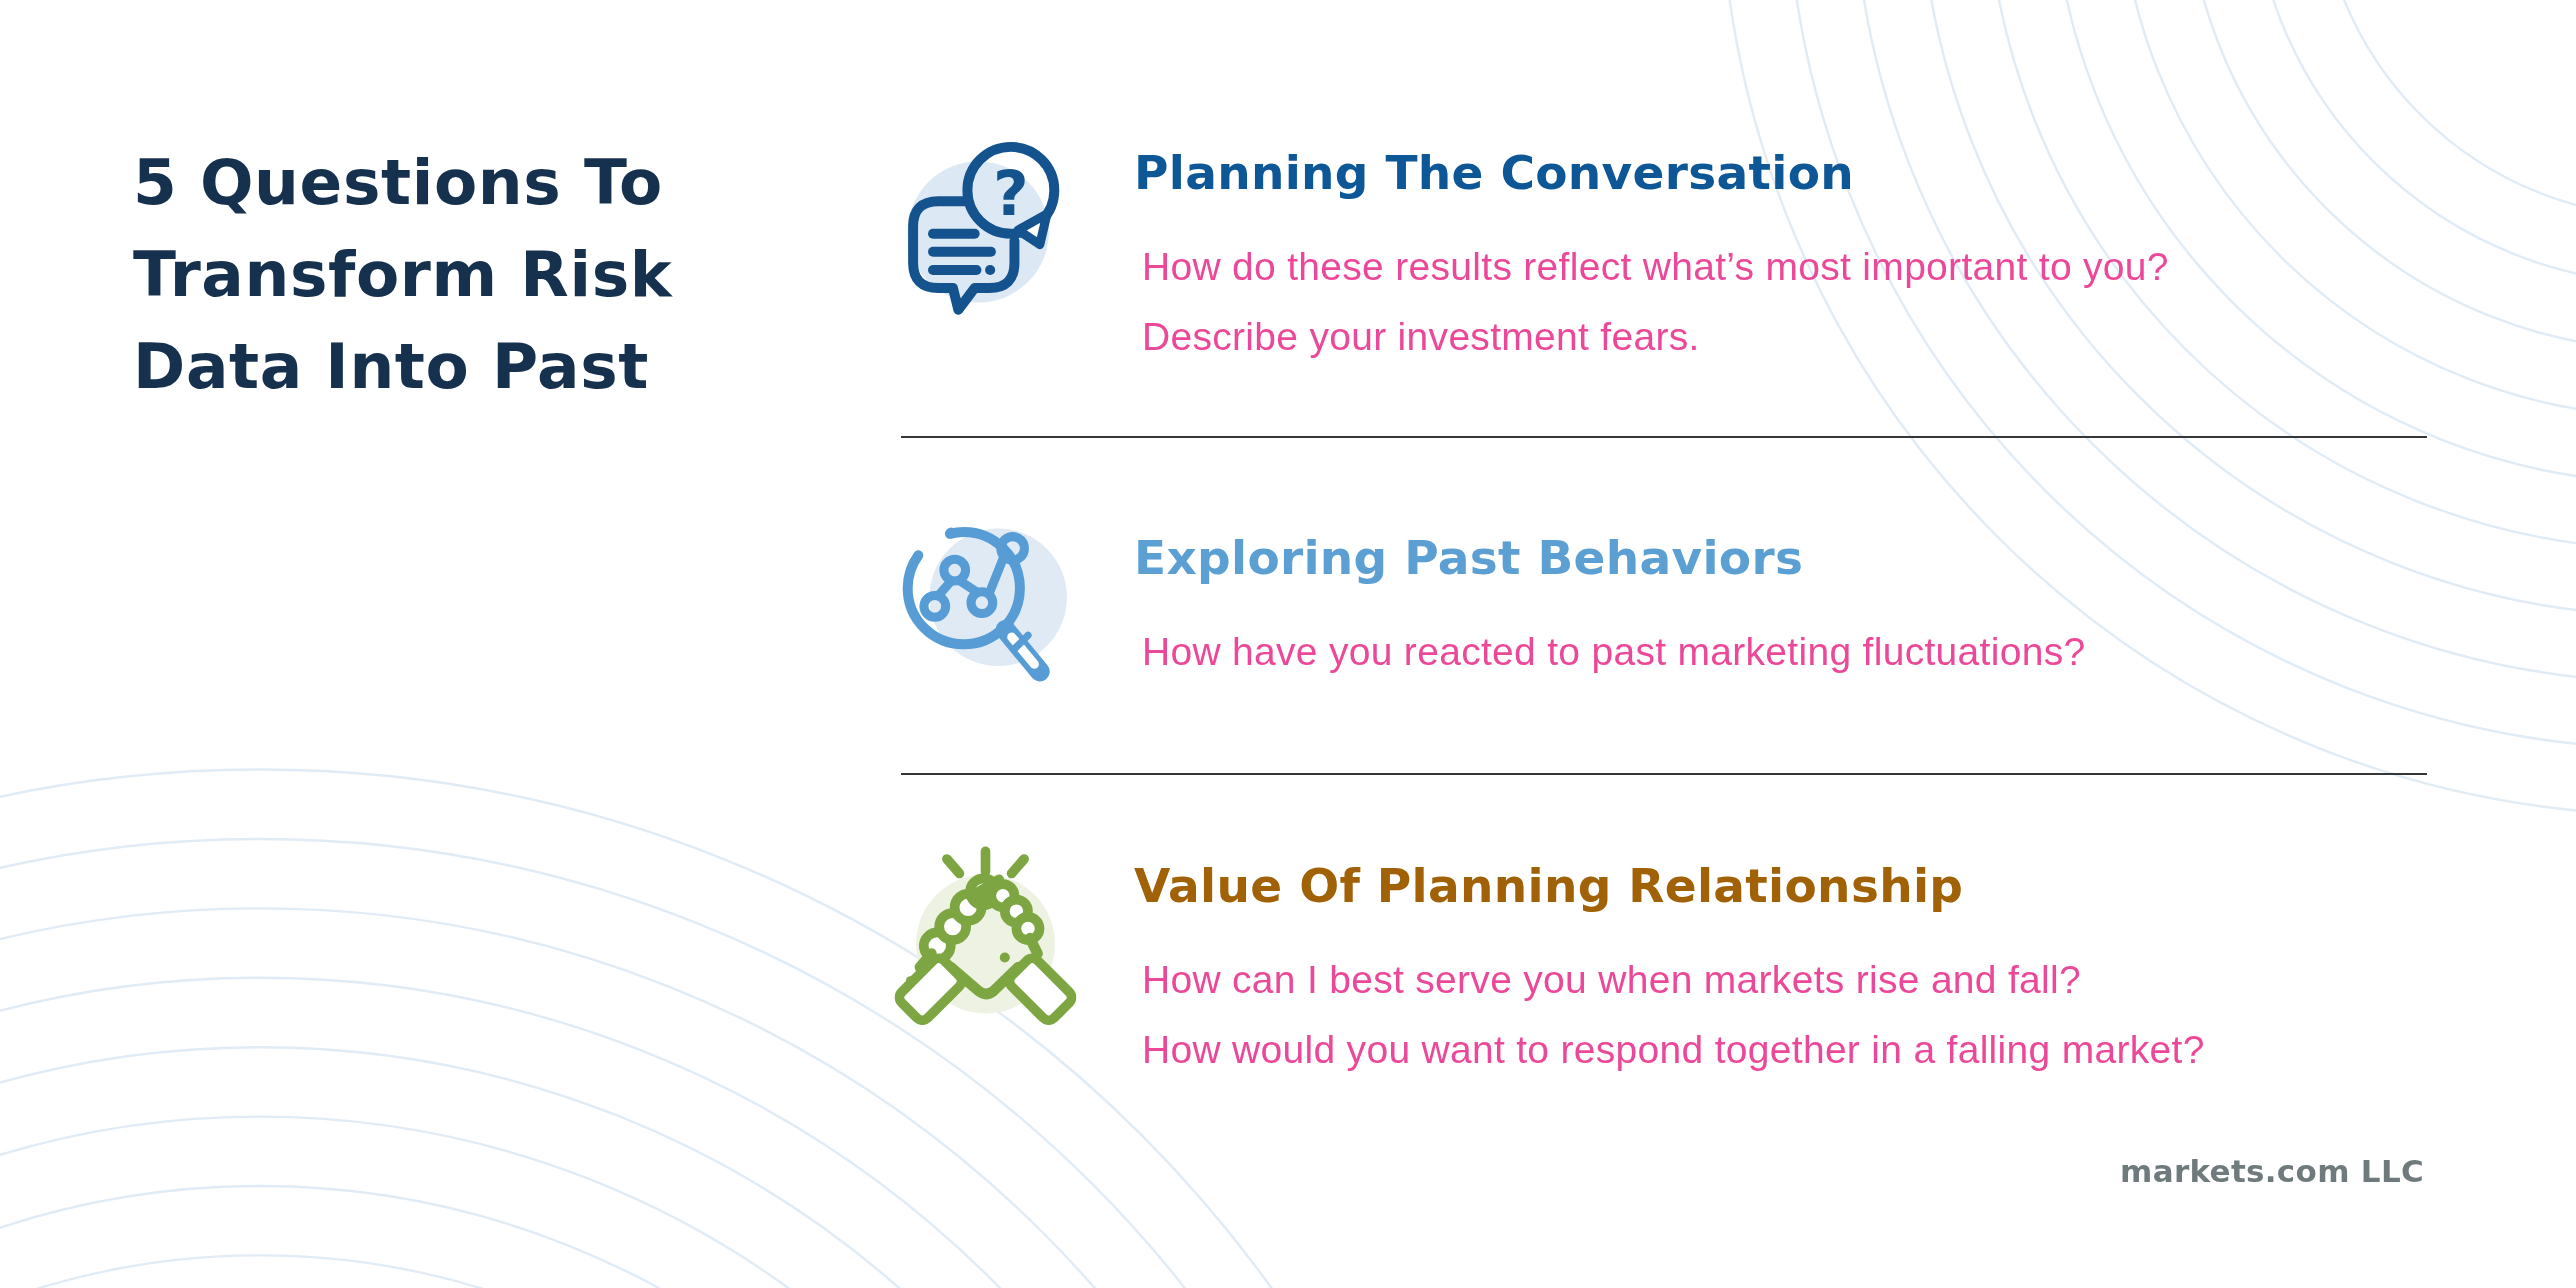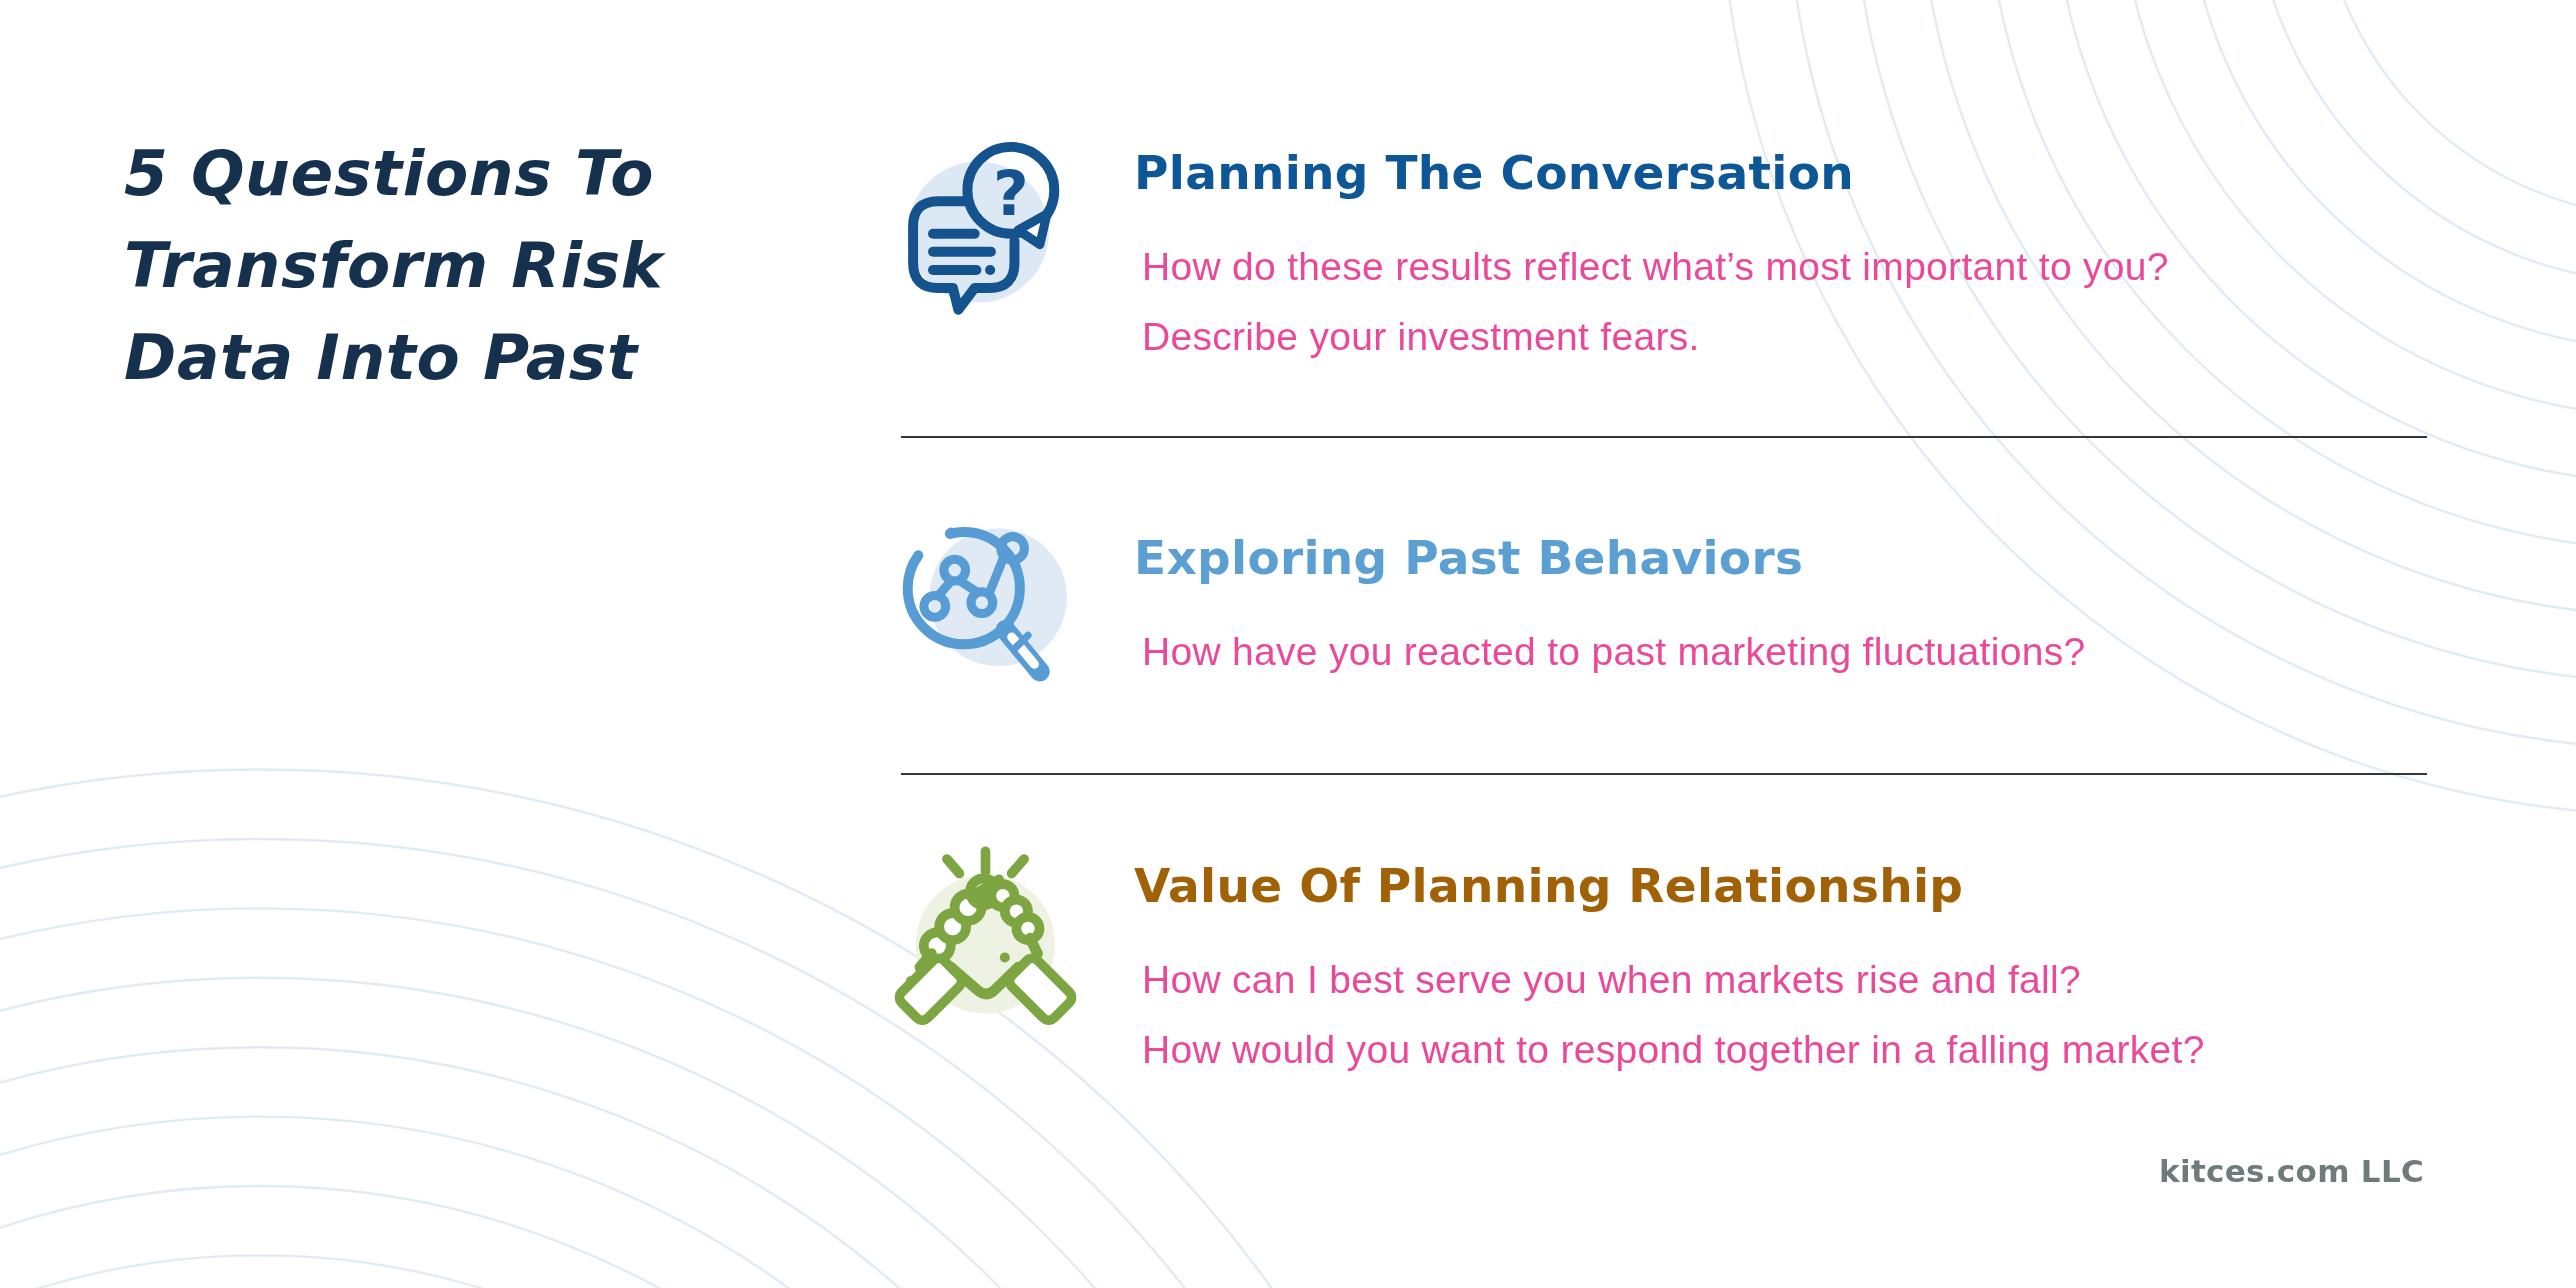--- a/index.html
+++ b/index.html
@@ -1,21 +1,21 @@
 <!DOCTYPE html>
 <html style="font-size:9.7px"><head>
 <meta charset="utf-8">
 <style>
   html,body{margin:0;padding:0;background:#ffffff;}
   .canvas{position:relative;width:2576px;height:1288px;background:#ffffff;overflow:hidden;
           font-family:"Liberation Sans",sans-serif;}
   .ripples{position:absolute;left:0;top:0;width:2576px;height:1288px;}
-  .title{position:absolute;left:124px;top:128px;width:803px;margin:0;
+  .title{position:absolute;left:124px;top:128px;width:803px;margin:9px;
          font-family:"DejaVu Sans",sans-serif;font-weight:700;font-size:63px;line-height:92px;
-         letter-spacing:0.6px;color:#16314E;font-style:italic;}
+         letter-spacing:0.6px;color:#16314E;}
   .title span{display:block;}
   .icon{position:absolute;}
   .txt{position:absolute;width:1413px;}
   .hd{margin:0 0 34px 0;font-family:"DejaVu Sans",sans-serif;font-weight:700;
       font-size:47px;line-height:58px;letter-spacing:0.3px;}
   .txt p{margin:8px;font-family:"Liberation Sans",sans-serif;font-weight:400;
          font-size:39px;line-height:62px;letter-spacing:0.3px;color:#ec4899;}
   .divider{position:absolute;left:901px;width:1526px;height:0;border-top:2.4px solid #343637;}
   .footer{position:absolute;top:1153px;right:152px;font-family:"DejaVu Sans",sans-serif;
           font-weight:700;font-size:31px;color:#6F7A7D;letter-spacing:0.3px;}
@@ -133,16 +133,16 @@
       <circle cx="60" cy="65" r="2.6" fill="#7DA643"></circle>
       <circle cx="11" cy="77" r="2.2" fill="#7DA643"></circle>
     </svg>
   </div>
   <div class="txt" style="left:1134px;top:857px;">
     <h2 class="hd" style="color: #a16207;">Value Of Planning Relationship</h2>
     <p>How can I best serve you when markets rise and fall?</p>
     <p>How would you want to respond together in a falling market?</p>
   </div>
 
-  <div class="footer">kitces.com LLC</div>
+  <div class="footer">markets.com LLC</div>
 
 </div>
 
 
 </body></html>

